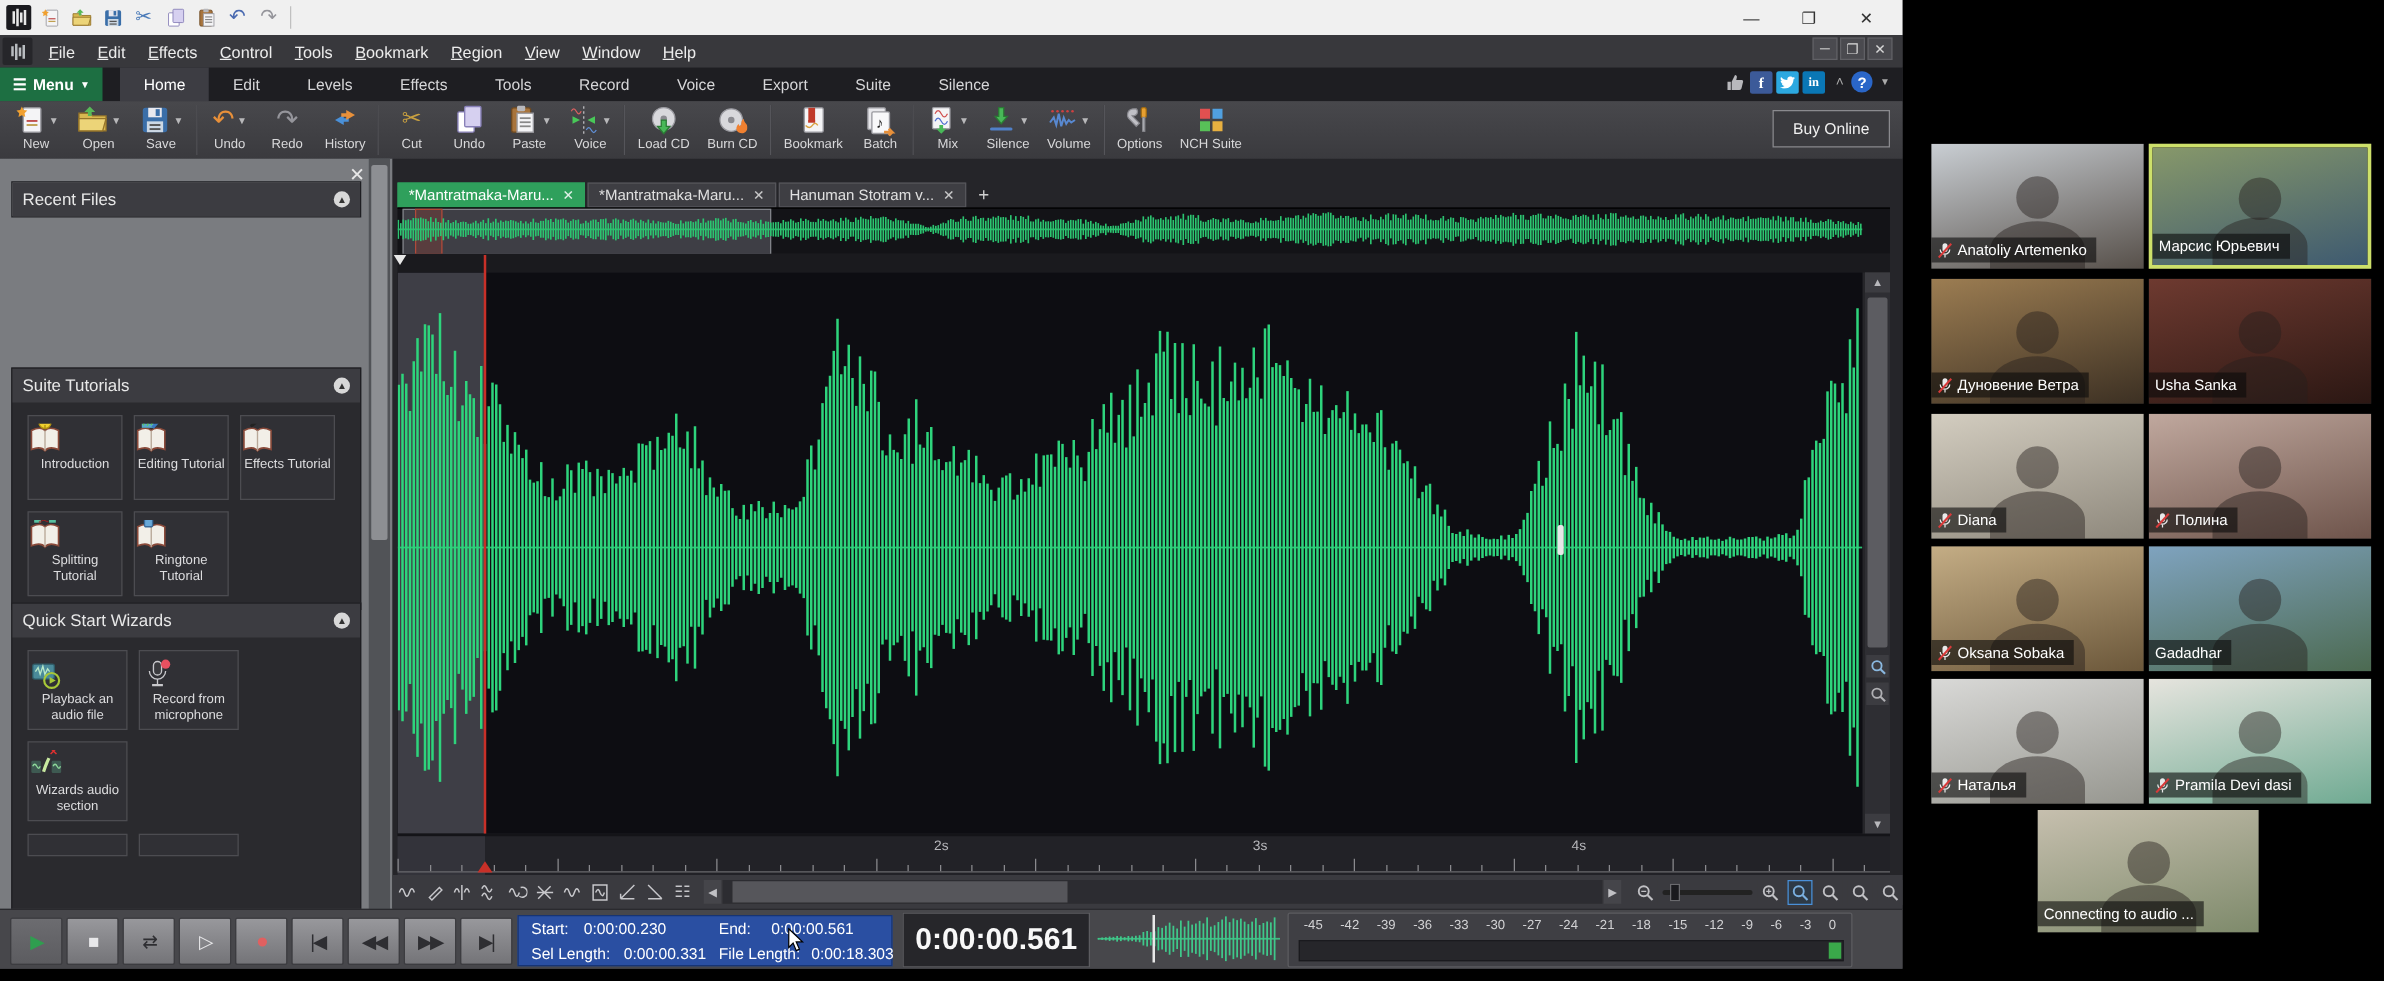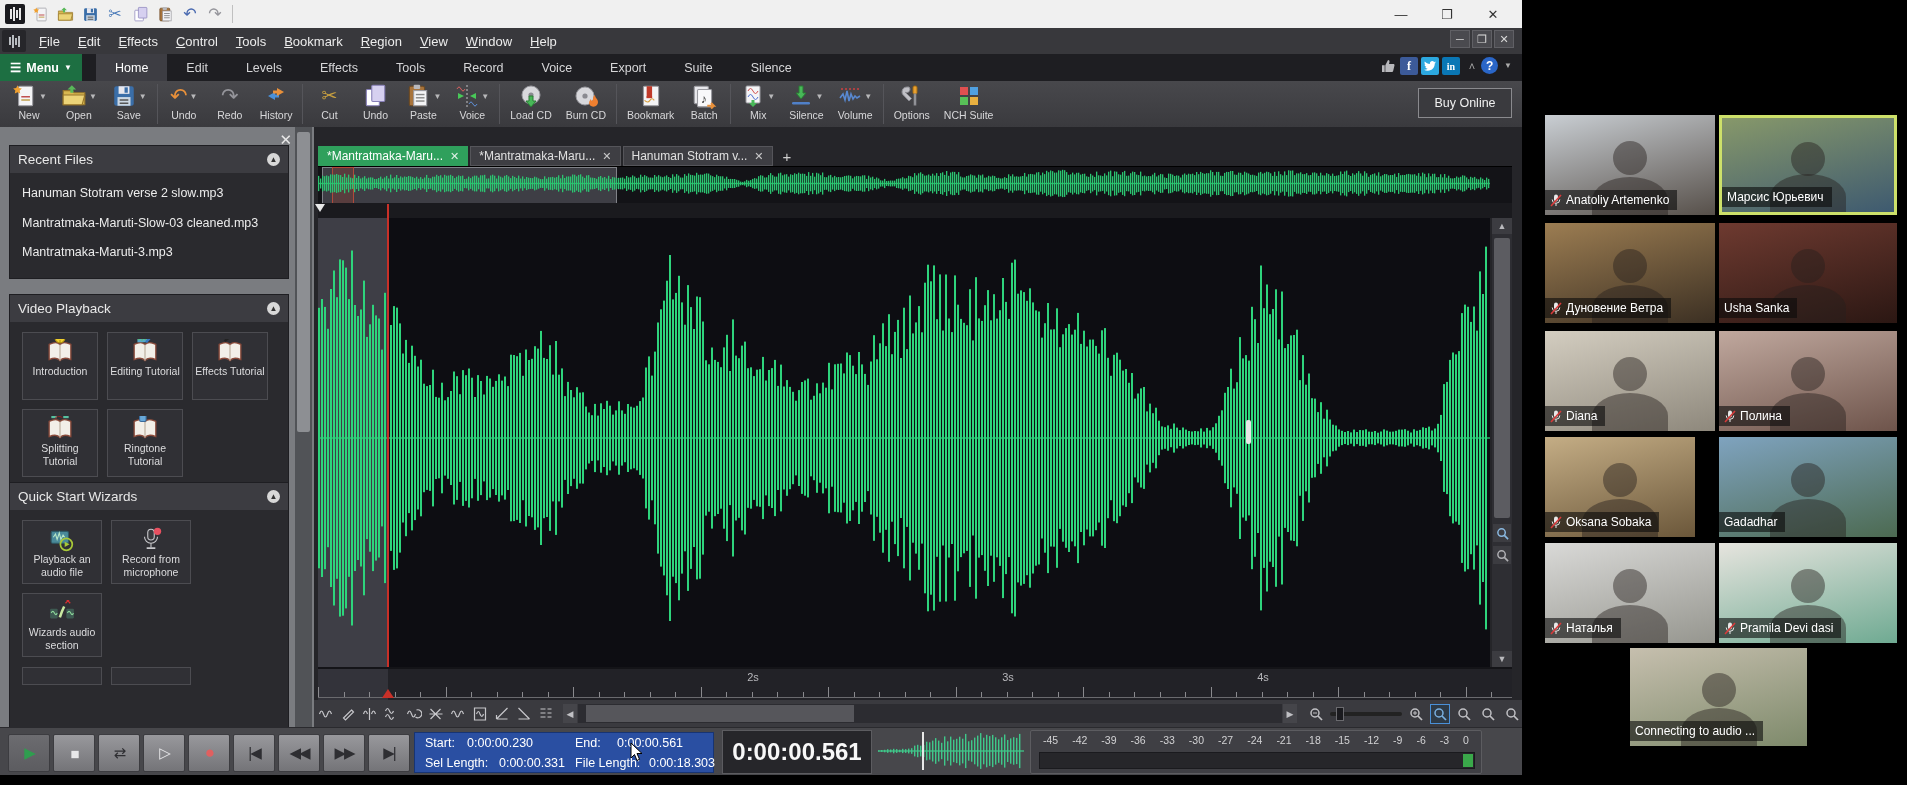--- a/index.html
+++ b/index.html
@@ -46,21 +46,21 @@
   .tsep{width:1px;background:#2a2a2e;border-right:1px solid #55555a;margin:3px 3px;}
   .buyonline{position:absolute;right:10px;top:88px;width:94px;height:30px;background:#3a3a3e;border:1px solid #8a8a8e;color:#f0f0f0;font-size:12.5px;display:flex;align-items:center;justify-content:center;}
   
   .sidebar{left:0;top:127px;width:314px;height:606px;background:#7a7c80;overflow:hidden;}
   .sbclose{position:absolute;top:4px;right:22px;color:#e8e8e8;font-size:15px;}
   .panel{position:absolute;left:9px;width:280px;background:#2a2a2e;border:1px solid #1e1e22;}
   .phead{height:27px;background:#3c3c41;display:flex;align-items:center;justify-content:space-between;padding:0 8px;color:#e8e8e8;font-size:13.5px;}
   .pcol{width:13px;height:13px;border-radius:50%;background:#d8d8d8;color:#333;font-size:8px;display:flex;align-items:center;justify-content:center;}
   .file-item{color:#ececec;font-size:12.5px;padding:7px 12px;line-height:1.25;}
   .tgrid{display:flex;flex-wrap:wrap;gap:9px;padding:10px 12px;}
-  .stile{background:#303035;border:1px solid #4c4c51;display:flex;flex-direction:column;align-items:center;justify-content:flex-start;padding-top:6px;color:#dcdcde;font-size:10.5px;text-align:center;line-height:1.25;}
+  .stile{background:#303035;border:1px solid #4c4c51;display:flex;flex-direction:column;justify-content:flex-start;padding-top:6px;color:#dcdcde;font-size:10.5px;text-align:center;line-height:1.25;}
   .sb-scroll{position:absolute;left:295px;top:127px;width:17px;height:606px;background:#515357;}
   .sb-thumb{position:absolute;left:297px;top:132px;width:13px;height:300px;background:#8d8f93;border-radius:2px;}
   
   .mainbg{left:314px;top:127px;width:1208px;height:600px;background:#252529;}
   .doctabs{left:318px;top:146px;height:20px;display:flex;gap:2px;align-items:stretch;}
   .dtab{display:flex;align-items:center;gap:7px;padding:0 8px;font-size:12px;background:#3e3e43;color:#e0e0e0;border:1px solid #55555a;}
   .dtab.active{background:#2fa05c;color:#fff;border-color:#2fa05c;}
   .dtab .x{font-size:11px;opacity:.85;}
   .newtab{color:#cfcfcf;font-size:15px;display:flex;align-items:center;padding:0 8px;}
   .ovstrip{left:318px;top:166px;width:1194px;height:37px;background:#131317;border-top:1px solid #000;}
@@ -469,29 +469,24 @@
       </div>
     <div class="buyonline">Buy Online</div>
 
     <div class="abs sidebar">
       <span class="sbclose">✕</span>
       <div class="panel" style="top:18px">
         <div class="phead">
             <span>Recent Files</span>
             <span class="pcol">▲</span>
           </div>
-        <div id="recentfiles" style="padding:6px 0 10px 0">
-            <div class="file-item">Hanuman Stotram verse 2 slow.mp3</div>
-            <div class="file-item">Mantratmaka-Maruti-Slow-03 cleaned.mp3</div>
-            <div class="file-item">Mantratmaka-Maruti-3.mp3</div>
-          </div>
       </div>
       <div class="panel" style="top:167px">
         <div class="phead">
-            <span>Video Playback</span>
+            <span>Suite Tutorials</span>
             <span class="pcol">▲</span>
           </div>
         <div class="tgrid" id="tutorials">
             <span class="stile" style="width: 76px; height: 68px;">
               <span>
                 <svg width="26" height="26" viewBox="0 0 24 24">
                   <path d="M2 5 C7 2.5 10.5 3.5 12 5 C13.5 3.5 17 2.5 22 5 V19 C17 17 13.5 18 12 20 C10.5 18 7 17 2 19 Z" fill="#f2efe8" stroke="#8a4a3a" stroke-width="1.2"></path>
                   <line x1="12" y1="5" x2="12" y2="20" stroke="#b8a898"></line>
                   <circle cx="12" cy="-1" r="4.5" fill="#f0d030" stroke="#b09010"></circle>
                   <line x1="12" y1="4" x2="12" y2="1" stroke="#b09010"></line>
@@ -2000,21 +1995,21 @@
             <svg width="12" height="13" viewBox="0 0 12 13">
               <rect x="4" y="0.5" width="4" height="7" rx="2" fill="#e8e8e8"></rect>
               <path d="M2.2 5.5 a3.8 3.8 0 0 0 7.6 0" fill="none" stroke="#e8e8e8"></path>
               <line x1="6" y1="9.5" x2="6" y2="12" stroke="#e8e8e8"></line>
               <line x1="1" y1="12" x2="11" y2="1" stroke="#d83a3a" stroke-width="1.6"></line>
             </svg>
           </span>
           <span>Полина</span>
         </div>
       </div>
-      <div class="tile" style="left: 1545px; top: 437px; width: 150px; height: 100px;">
+      <div class="tile" style="left: 1545px; top: 437px; width: 170px; height: 100px;">
         <div class="vid" style="background: linear-gradient(165deg, rgb(196, 173, 133) 0%, rgb(107, 87, 58) 100%);">
           <div class="sil"></div>
         </div>
         <div class="namebar">
           <span>
             <svg width="12" height="13" viewBox="0 0 12 13">
               <rect x="4" y="0.5" width="4" height="7" rx="2" fill="#e8e8e8"></rect>
               <path d="M2.2 5.5 a3.8 3.8 0 0 0 7.6 0" fill="none" stroke="#e8e8e8"></path>
               <line x1="6" y1="9.5" x2="6" y2="12" stroke="#e8e8e8"></line>
               <line x1="1" y1="12" x2="11" y2="1" stroke="#d83a3a" stroke-width="1.6"></line>

